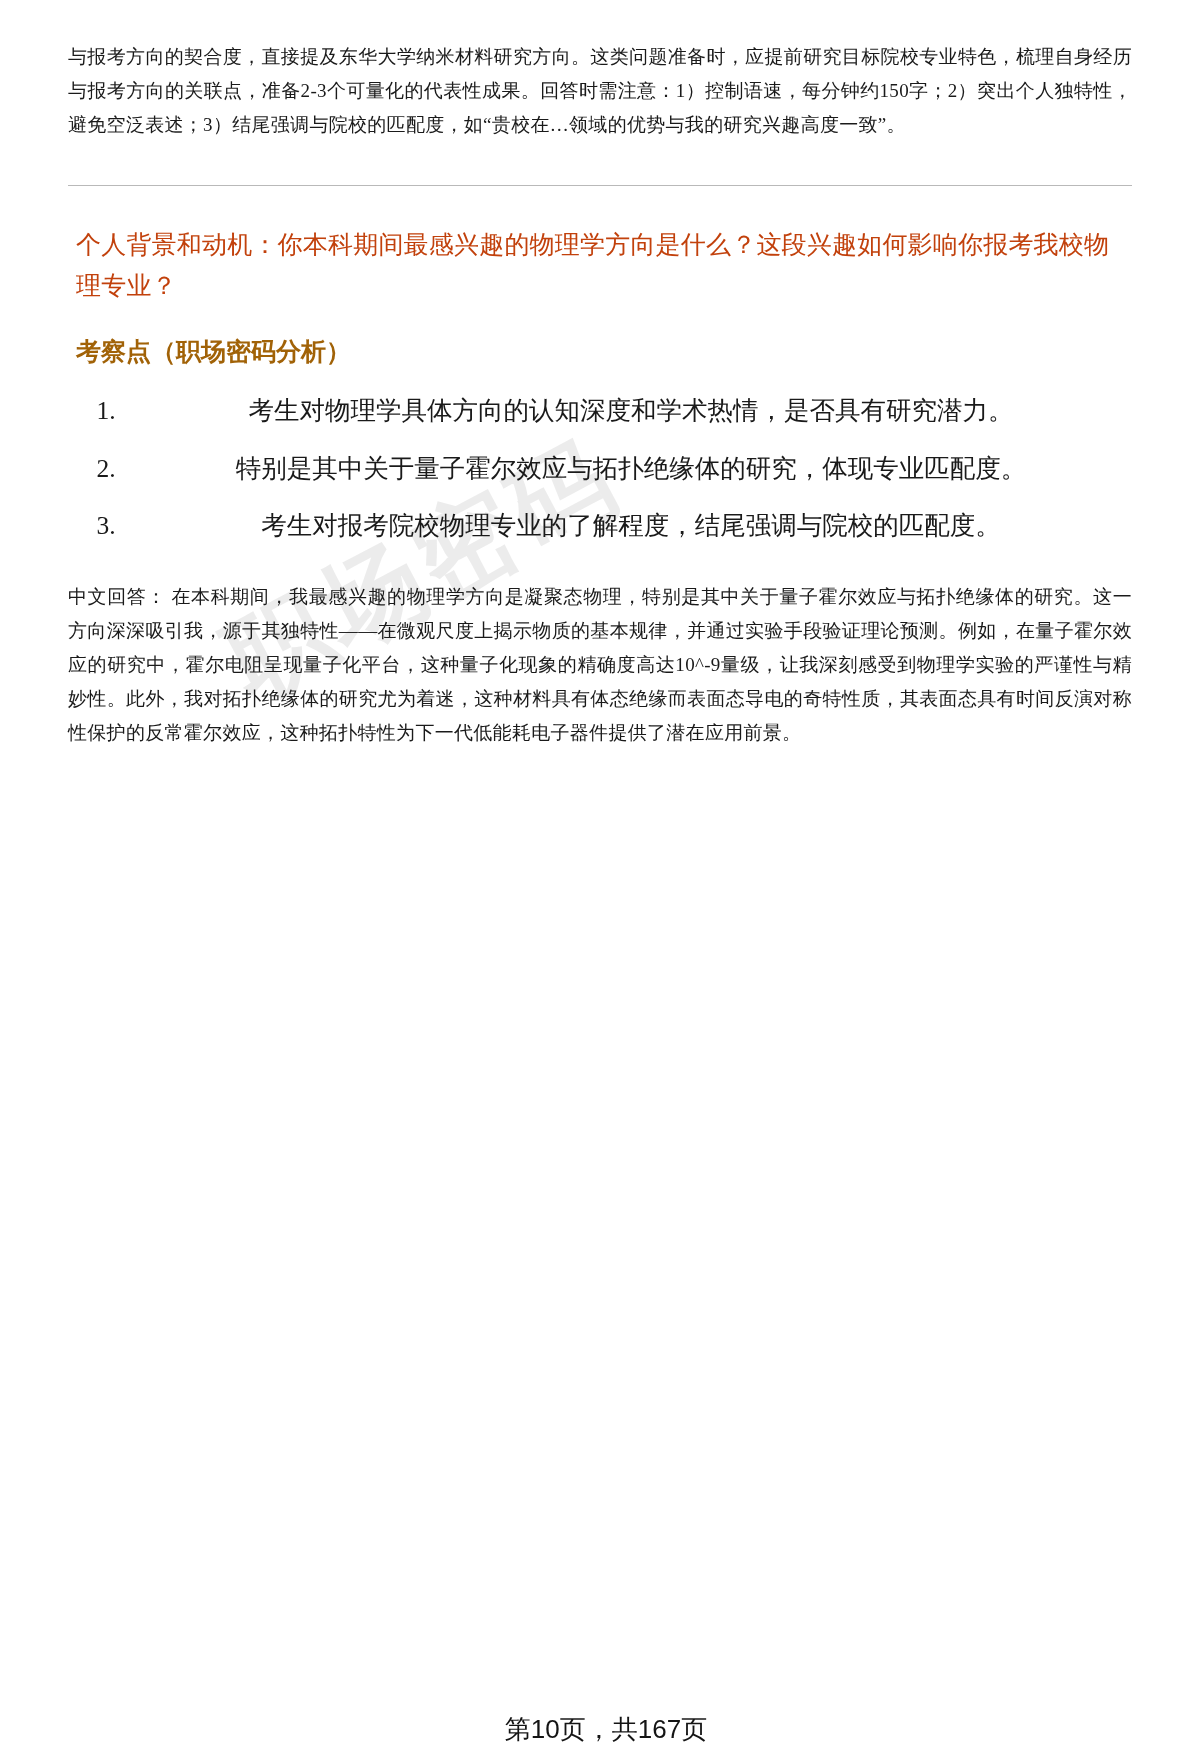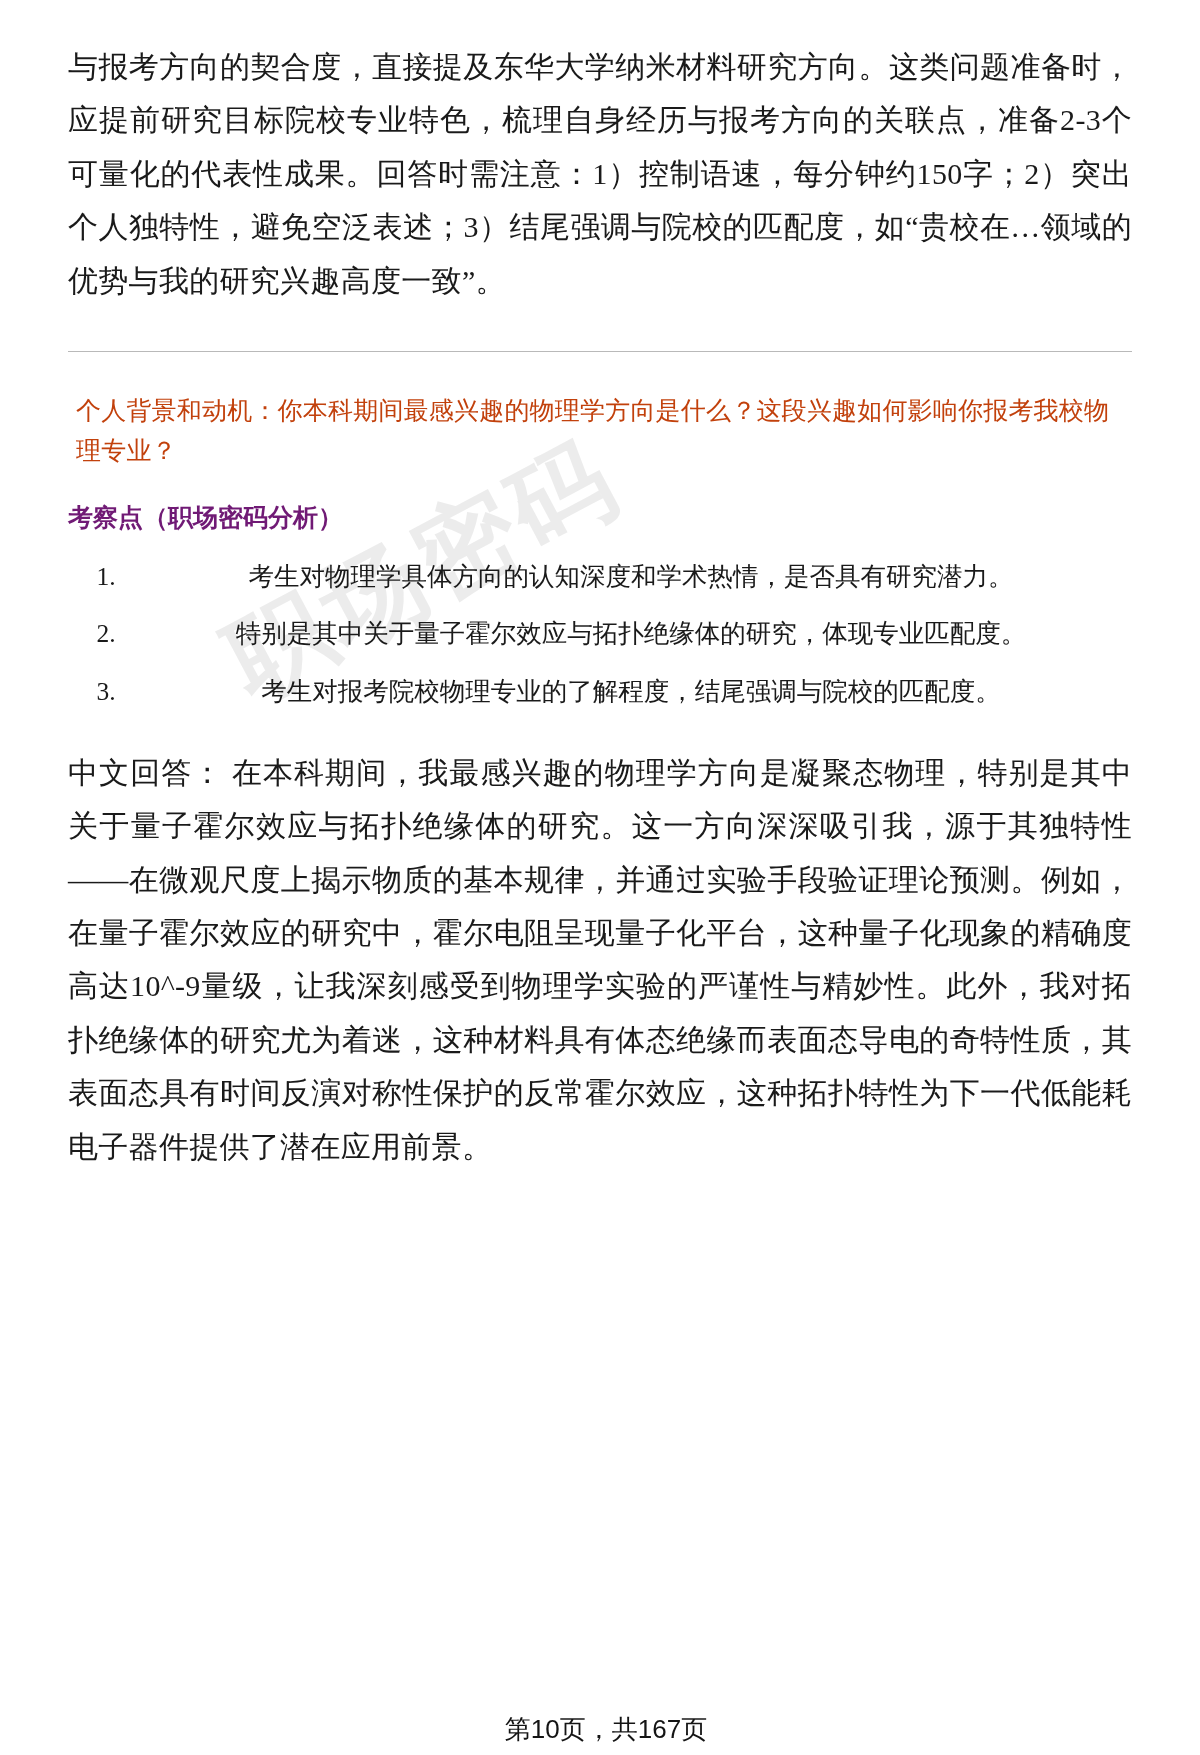--- a/index.html
+++ b/index.html
@@ -37,21 +37,21 @@
     letter-spacing: 6px;
     transform: rotate(-28deg);
     line-height: 1.25;
     white-space: nowrap;
   }
   .content {
     position: relative;
     z-index: 2;
   }
   p.body-text {
-    font-size: 30px;
+    font-size: 19px;
     line-height: 1.78;
     margin: 0 0 26px 0;
     text-align: justify;
     text-justify: inter-ideograph;
     letter-spacing: 0.3px;
   }
   .divider {
     border: none;
     border-top: 1px solid #b9b9b9;
     margin: 44px 0 38px 0;
@@ -59,25 +59,25 @@
   .q-heading {
     color: #c2410c;
     font-family: "Liberation Sans", sans-serif;
     font-weight: normal;
     font-size: 25px;
     line-height: 1.62;
     margin: 0 0 30px 8px;
     letter-spacing: 0.2px;
   }
   .section-label {
-    color: #701a75;
+    color: #a16207;
     font-family: "Liberation Sans", sans-serif;
     font-weight: bold;
     font-size: 25px;
-    margin: 0 0 22px 0;
+    margin: 0 0 22px 8px;
   }
   ol.points {
     margin: 0 0 34px 0;
     padding-left: 54px;
   }
   ol.points li {
     font-size: 25.5px;
     line-height: 1.62;
     margin-bottom: 16px;
     padding-left: 8px;

